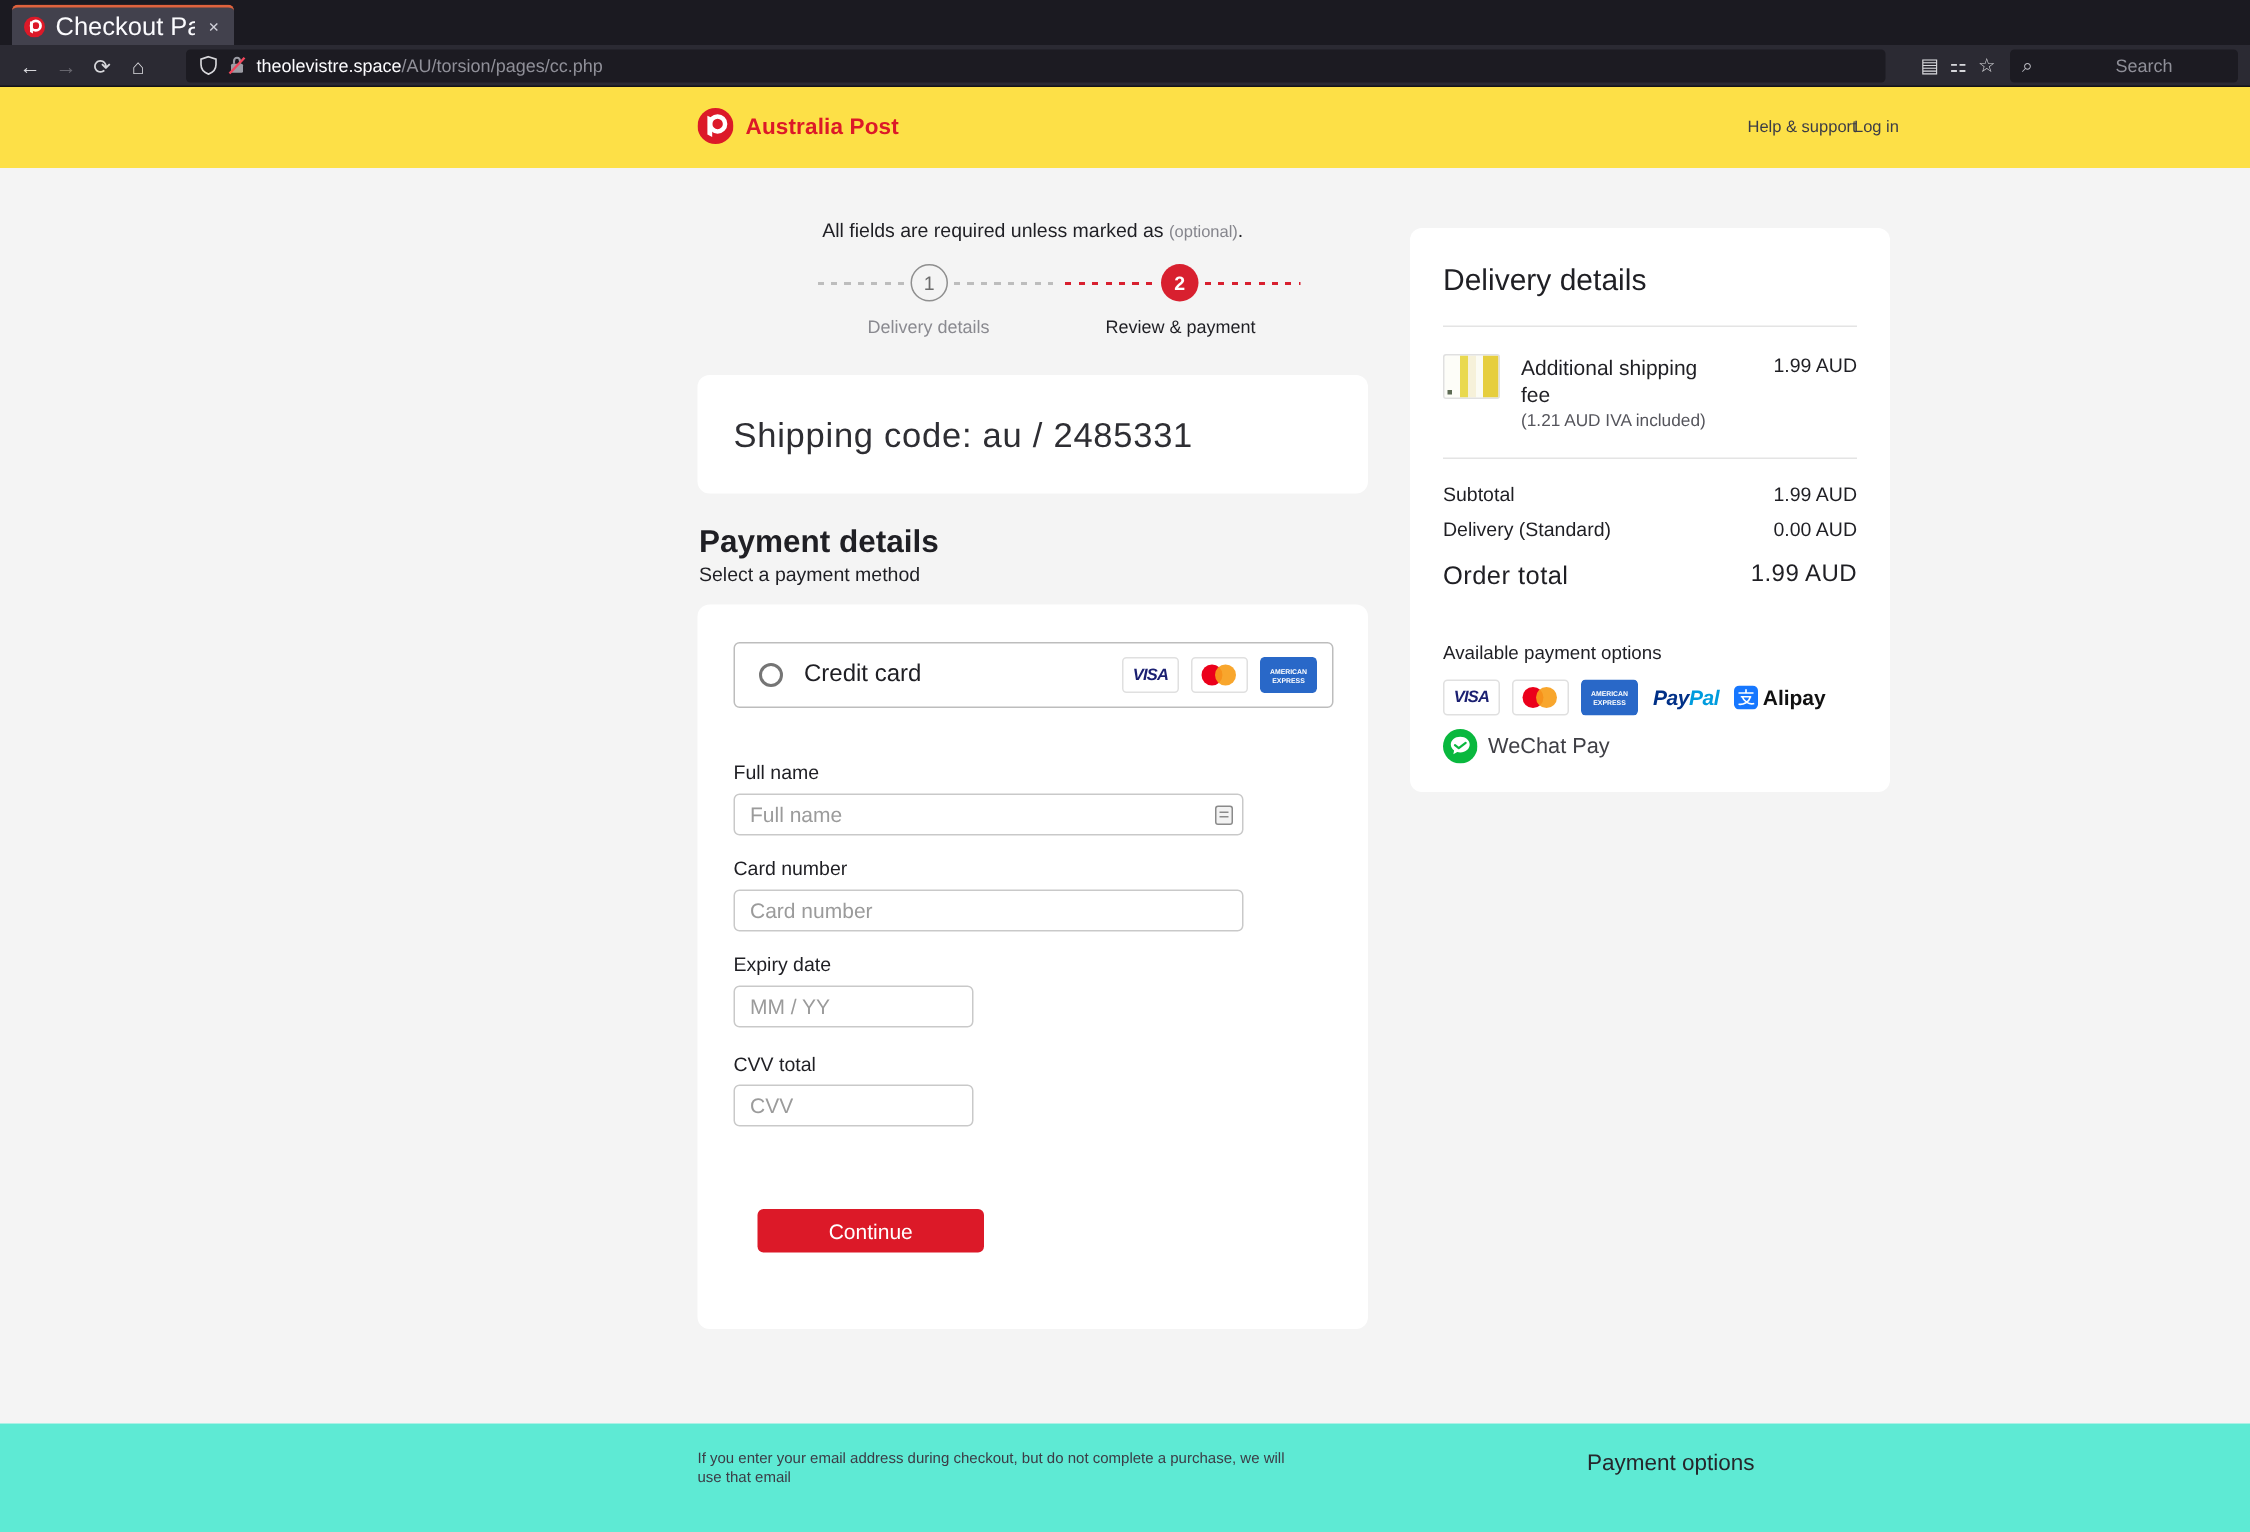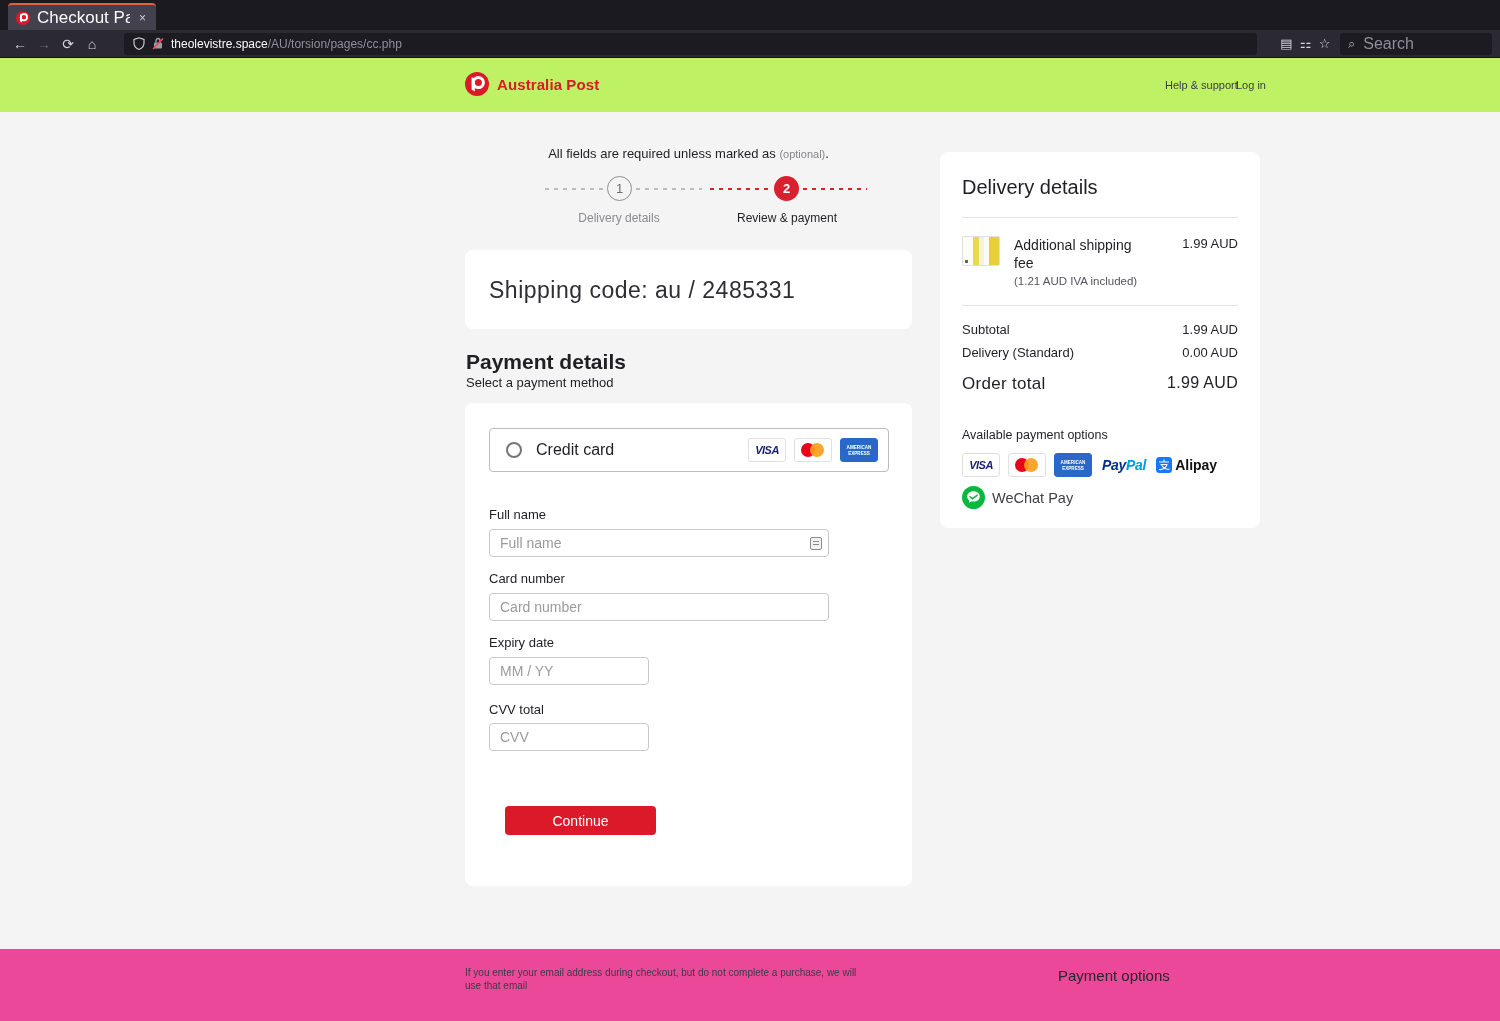--- a/index.html
+++ b/index.html
@@ -16,26 +16,26 @@
   .tab-close { color:#cfcfd8; font-size:12px; padding:0 2px; cursor:default; }
 
   .toolbar { height:28px; background:#2b2a33; display:flex; align-items:center; padding:0 8px; border-bottom:1px solid #141318; }
   .nav-btn { color:#d7d7db; width:24px; text-align:center; font-size:14px; line-height:22px; }
   .nav-btn.dim { color:#67666e; }
   .urlbar { flex:1; height:22px; background:#1c1b22; border-radius:3px; margin:0 20px; display:flex; align-items:center; padding:0 9px; gap:7px; }
   .url-text { font-size:12px; color:#fbfbfe; white-space:nowrap; }
   .url-text .path { color:#8f8f98; }
   .tb-icon { color:#d7d7db; font-size:13px; width:19px; text-align:center; }
   .searchbox { width:152px; height:22px; background:#1c1b22; border-radius:3px; display:flex; align-items:center; padding:0 8px; gap:6px; margin-left:6px; }
-  .searchbox input { background:transparent; border:none; outline:none; color:#fbfbfe; font-size:16px; width:100%; font-family:"Liberation Sans",sans-serif; }
+  .searchbox input { background:transparent; border:none; outline:none; color:#fbfbfe; font-size:12px; width:100%; font-family:"Liberation Sans",sans-serif;margin-left:47px; }
   .searchbox input::placeholder { color:#8f8f98; }
   .mag { color:#b9b9c0; font-size:13px; }
 
   
-  .site-header { height:54px; background:#bef264; position:relative; }
+  .site-header { height:54px; background:#fde047; position:relative; }
   .brand { position:absolute; left:465px; top:14px; display:flex; align-items:center; gap:8px; }
   .brand-name { color:#dc1928; font-weight:700; font-size:15px; letter-spacing:0.1px; }
   .hdr-link { position:absolute; top:21px; font-size:11px; color:#3c3c46; cursor:pointer; }
   .hdr-link.help { left:1165px; }
   .hdr-link.login { left:1236px; }
 
   
   .main { position:relative; height:837px; background:#f4f4f4; overflow:hidden; }
 
   .req-note { position:absolute; left:465px; top:34px; width:447px; text-align:center; font-size:13px; color:#1f1f24; }
@@ -104,21 +104,21 @@
   .pay-icons { display:flex; align-items:center; gap:8px; margin-top:11px; }
   .paypal { font-style:italic; font-weight:700; font-size:14px; letter-spacing:-0.3px; margin-left:2px; }
   .paypal .p1 { color:#003087; }
   .paypal .p2 { color:#009cde; }
   .alipay { display:flex; align-items:center; gap:3px; margin-left:2px;text-align:right; }
   .alipay-name { font-size:14px; font-weight:700; color:#111; }
   .wechat-row { display:flex; align-items:center; gap:7px; margin-top:9px; }
   .wechat-name { font-size:14.5px; color:#3f3f45; }
 
   
-  .footer { position:relative; height:72px; background:#ec4899; }
+  .footer { position:relative; height:72px; background:#5eead4; }
   .foot-note { position:absolute; left:465px; top:17px; width:392px; height:29px; overflow:hidden; font-size:10px; color:#3c3c46; }
   .foot-note .l1 { line-height:13px; }
   .foot-pay-title { position:absolute; left:1010px; top:18px; font-size:15px; color:#26262b; font-weight:500;margin-left:48px; }
 </style>
 </head>
 <body>
 
 <div class="page">
 
   <div class="tabbar">

